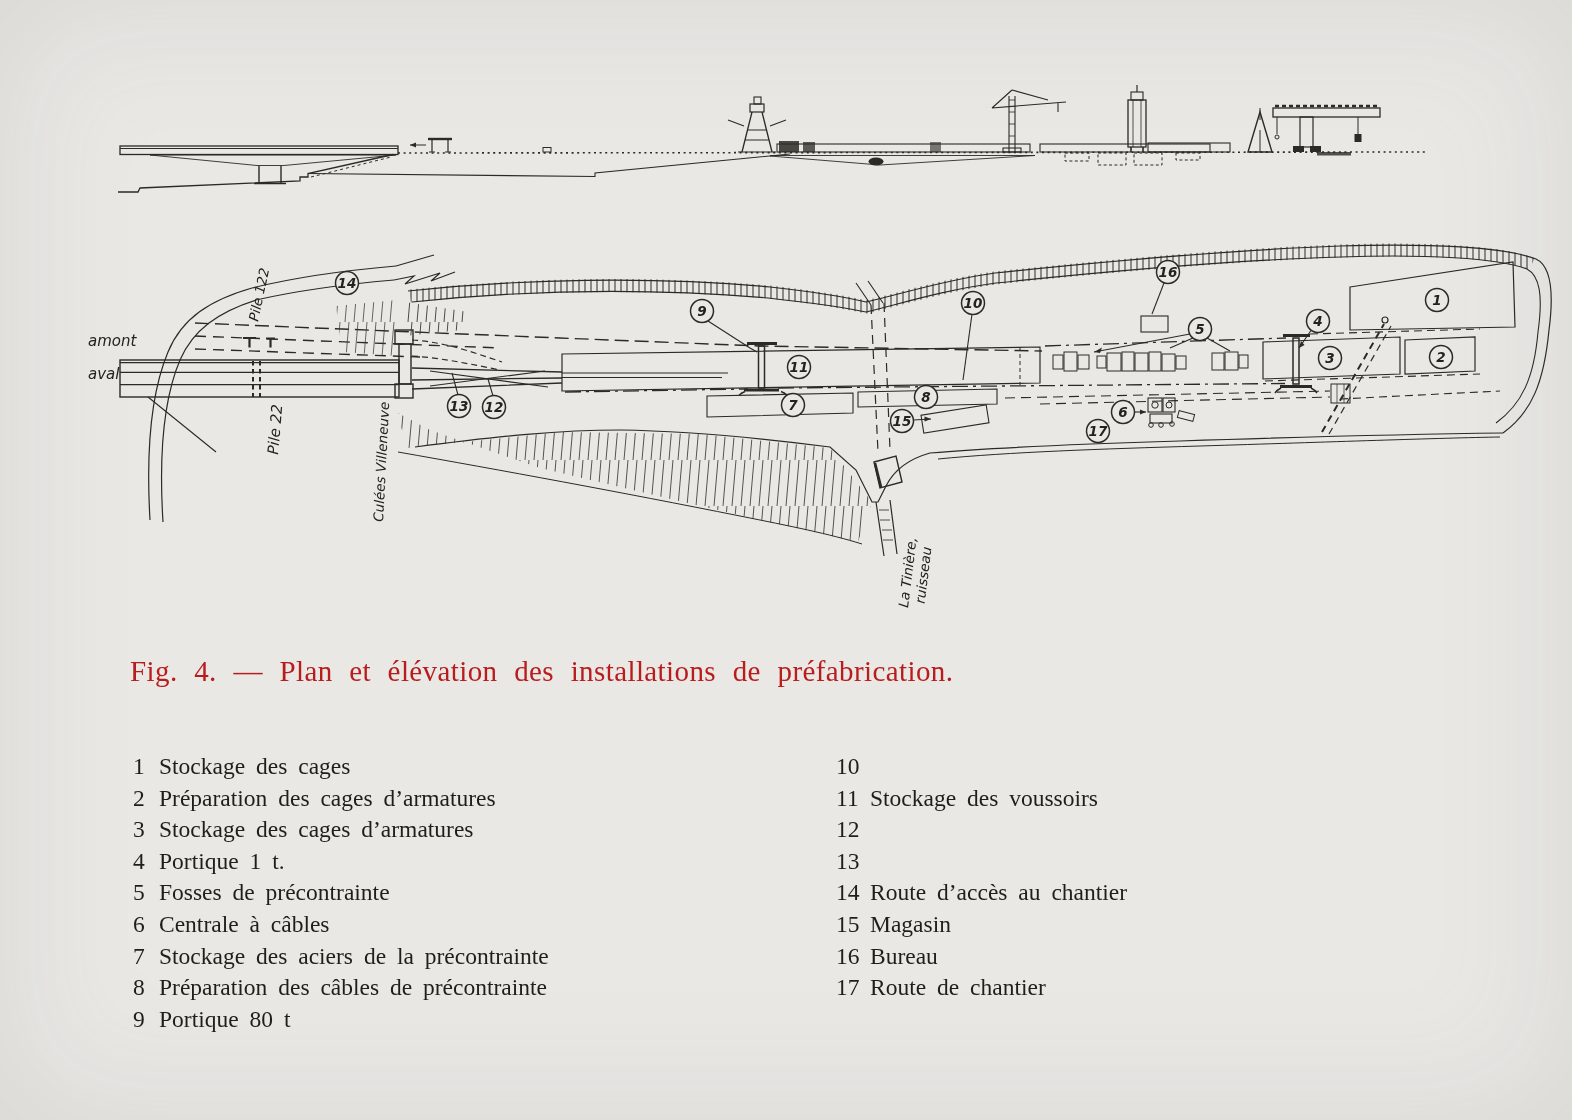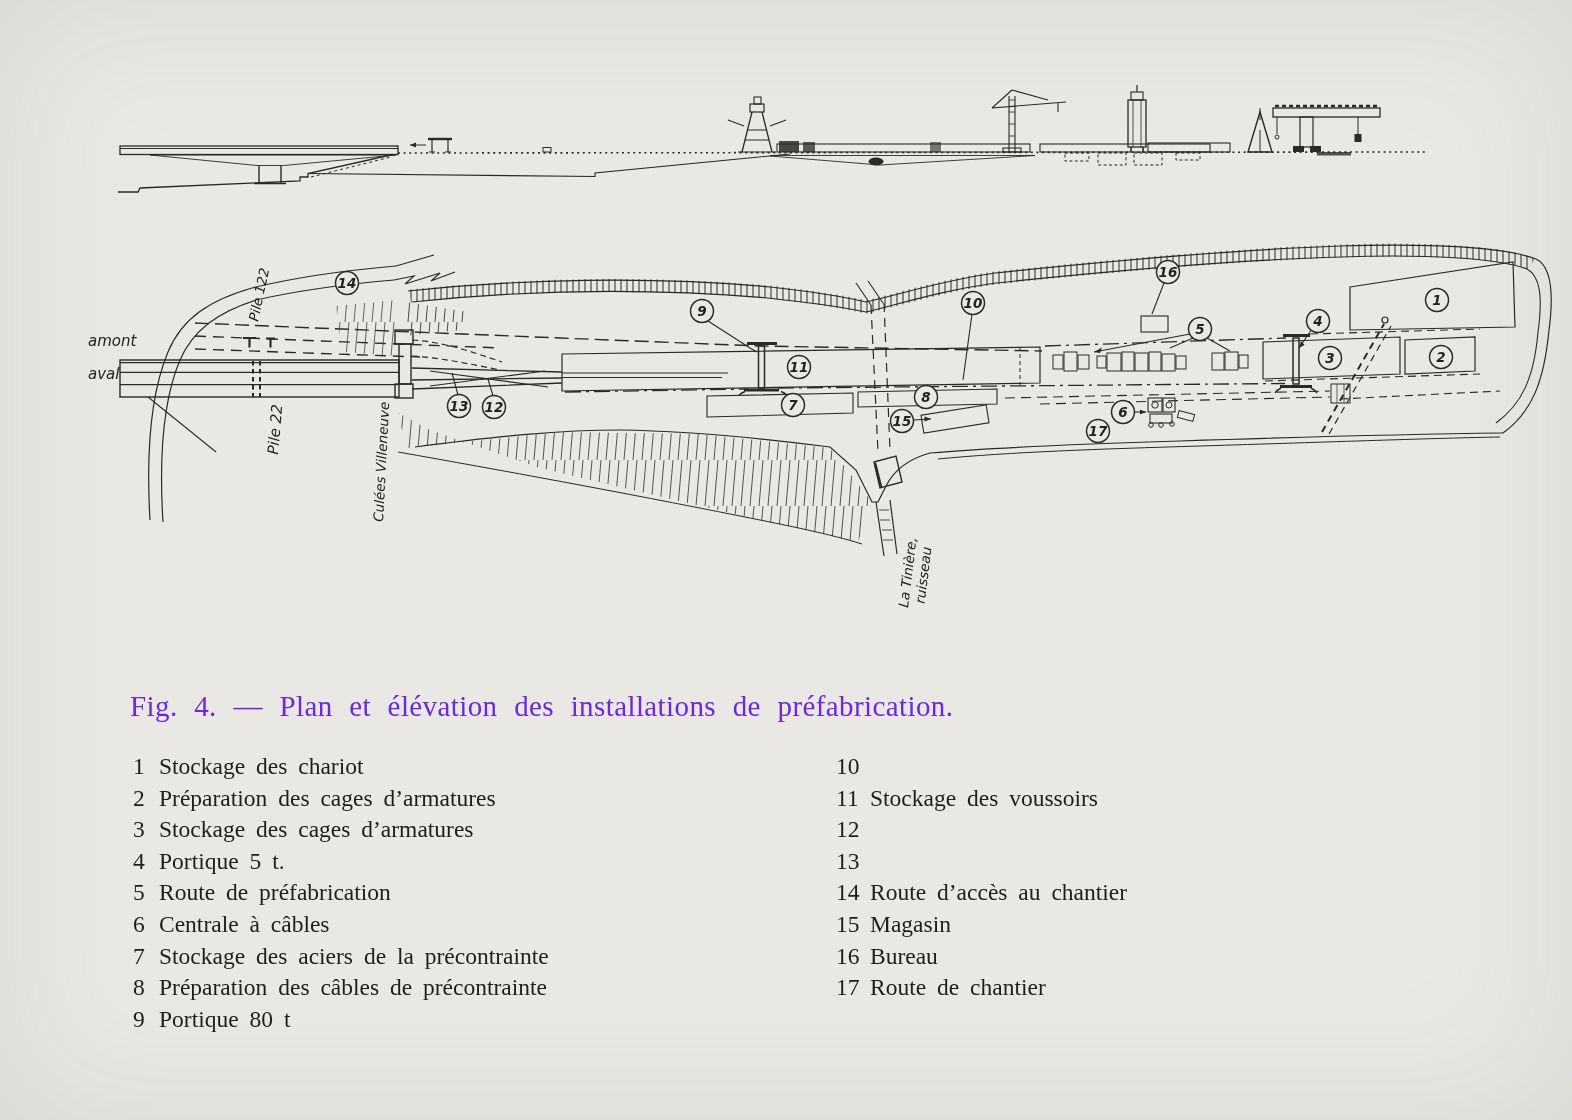--- a/index.html
+++ b/index.html
@@ -6,22 +6,22 @@
   #page{position:relative;width:1572px;height:1120px;background:#e9e8e5;overflow:hidden;
         font-family:"Liberation Serif",serif;color:#23221f;
         box-shadow:inset 0 0 140px rgba(120,115,100,.14);}
   #drawing{position:absolute;left:0;top:0;}
   .ink{stroke:#2b2a26;fill:none;}
   .mk circle{fill:#e9e8e5;stroke:#2b2a26;stroke-width:1.5;}
   .mk text{font:italic 600 13.5px "DejaVu Sans",sans-serif;fill:#23221f;
            text-anchor:middle;dominant-baseline:middle;}
   .lbl{font:italic 15px "DejaVu Sans",sans-serif;fill:#23221f;}
   .lbl-s{font:italic 13.5px "DejaVu Sans",sans-serif;fill:#23221f;}
-  #caption{position:absolute;left:130px;top:690px;width:1200px;
-           font-size:29px;letter-spacing:.4px;word-spacing:9px;color:#6d28d9;}
+  #caption{position:absolute;left:130px;top:655px;width:1200px;
+           font-size:29px;letter-spacing:.4px;word-spacing:9px;color:#b91c1c;}
   .legend{position:absolute;top:751px;font-size:23.5px;color:#1f1e1b;}
   #legend-left{left:133px;width:640px;}
   #legend-right{left:836px;width:700px;}
   .legend-row{display:flex;height:31.6px;line-height:31.6px;word-spacing:5px;}
   .legend-row .num{width:34px;flex:0 0 34px;}
   #legend-left .legend-row .num{width:26px;flex:0 0 26px;}
 </style>
 </head>
 <body>
 
@@ -377,37 +377,37 @@
       <text class="lbl-s" x="6" y="16">ruisseau</text>
     </g>
   </g>
 </svg>
 
 <div id="caption">Fig. 4. — Plan et élévation des installations de préfabrication.</div>
 
 <div id="legend-left" class="legend">
   <div class="legend-row">
         <span class="num">1</span>
-        <span>Stockage des chariot</span>
+        <span>Stockage des cages</span>
       </div>
   <div class="legend-row">
         <span class="num">2</span>
         <span>Préparation des cages d’armatures</span>
       </div>
   <div class="legend-row">
         <span class="num">3</span>
         <span>Stockage des cages d’armatures</span>
       </div>
   <div class="legend-row">
         <span class="num">4</span>
-        <span>Portique 5 t.</span>
+        <span>Portique 1 t.</span>
       </div>
   <div class="legend-row">
         <span class="num">5</span>
-        <span>Route de préfabrication</span>
+        <span>Fosses de précontrainte</span>
       </div>
   <div class="legend-row">
         <span class="num">6</span>
         <span>Centrale à câbles</span>
       </div>
   <div class="legend-row">
         <span class="num">7</span>
         <span>Stockage des aciers de la précontrainte</span>
       </div>
   <div class="legend-row">

